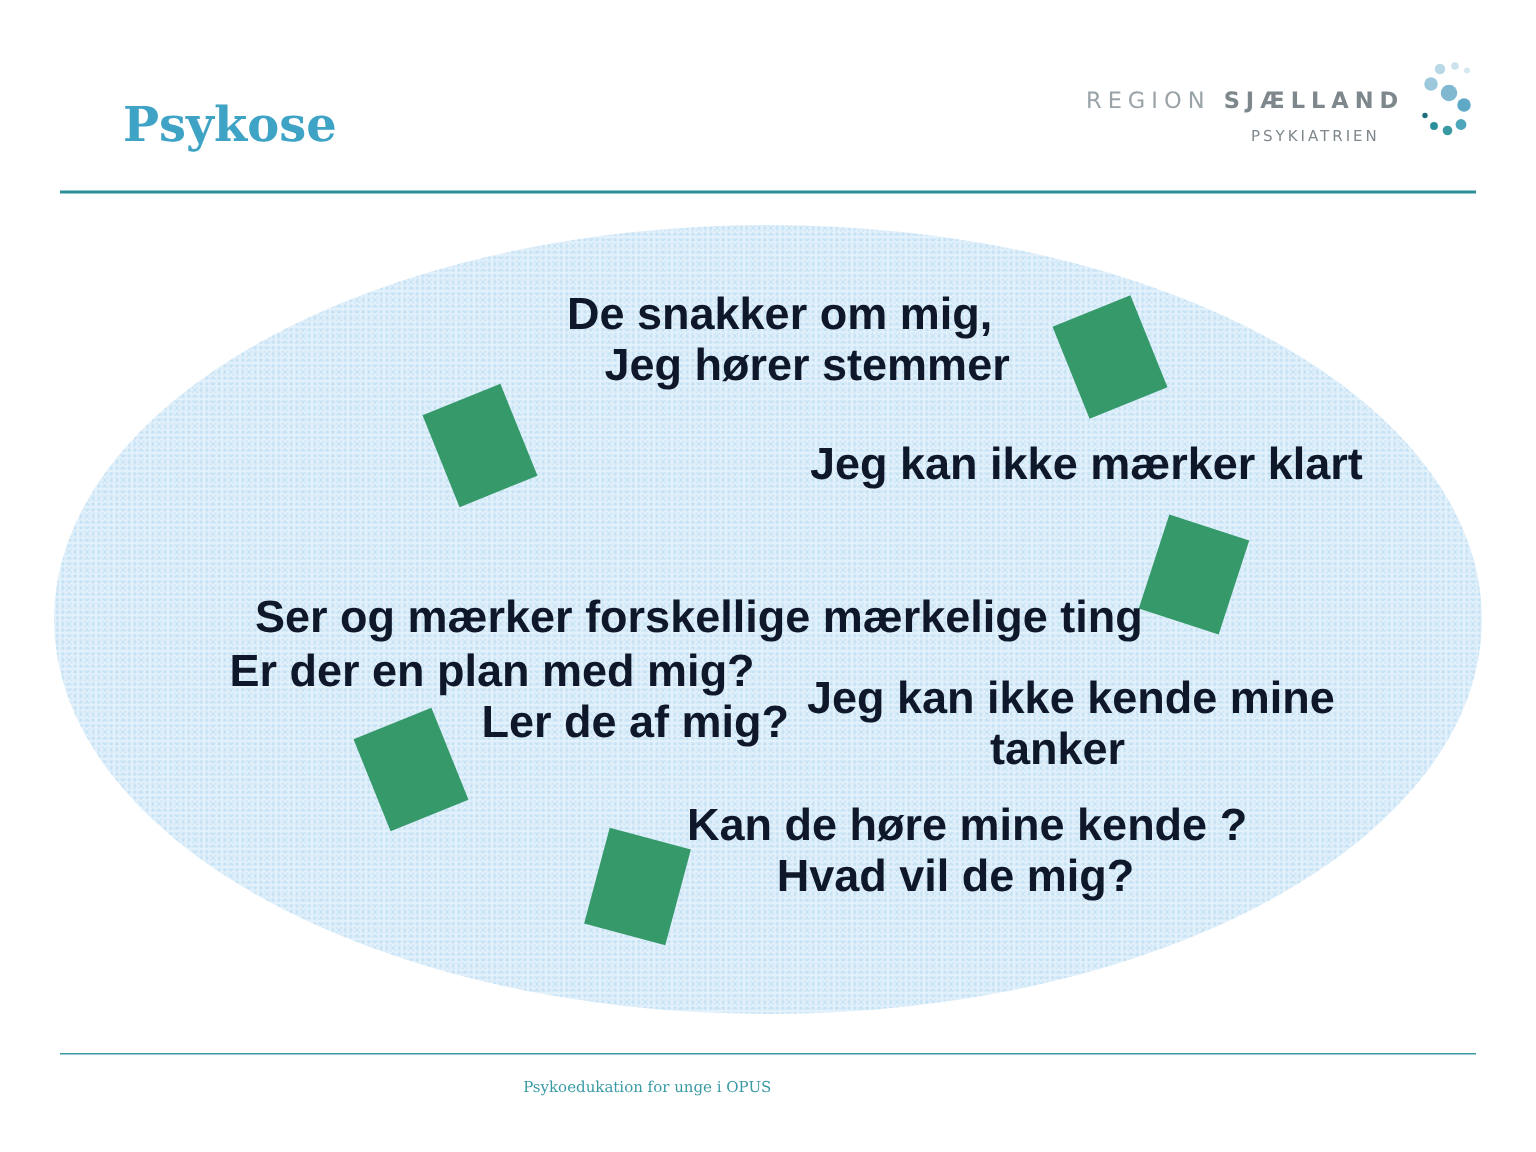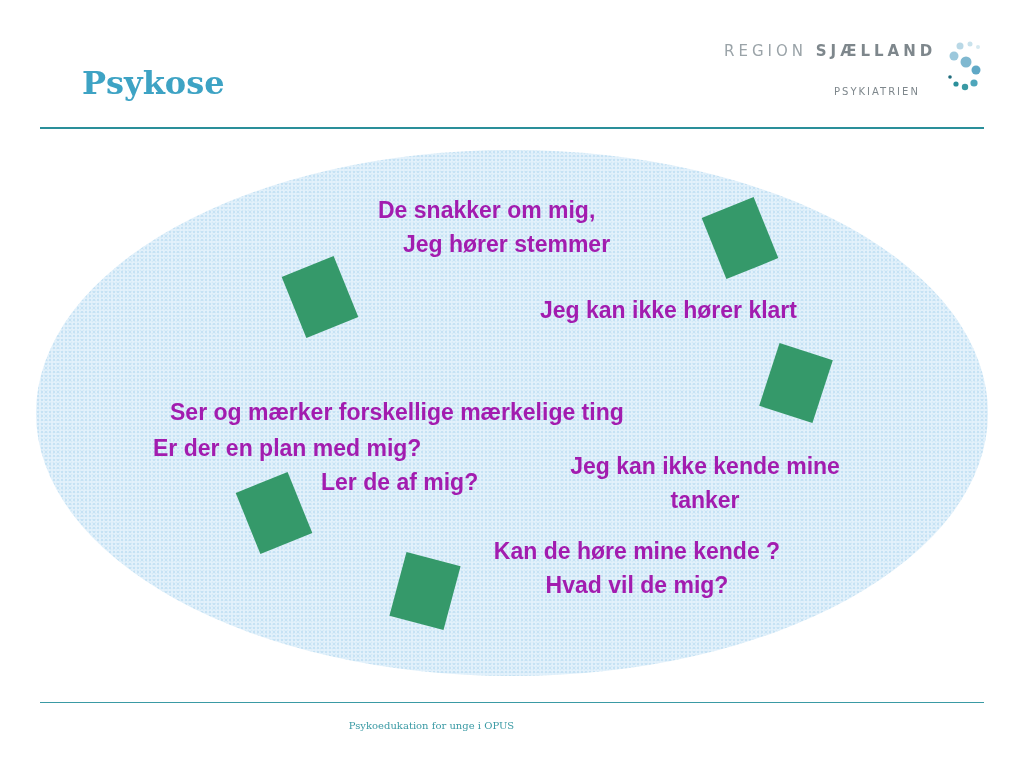--- a/index.html
+++ b/index.html
@@ -15,21 +15,21 @@
     }
     .rule {
       position: absolute; left: 40px; width: 944px; height: 2px;
       background: #2a8f9a;
     }
     .rule.top { top: 127px; }
     .rule.bottom { top: 702px; height: 1px; background: #3a9aa4; }
 
     .logo { position: absolute; left: 718px; top: 40px; width: 270px; height: 90px; }
     .logo-region {
-      position: absolute; left: 6px; top: 2px;
+      position: absolute; left: 6px; top: 18px;
       font-family: "DejaVu Sans", sans-serif; font-size: 15px;
       letter-spacing: 4px; color: #8a949a; white-space: nowrap;
     }
     .logo-region .thin { font-weight: normal; color: #9aa3a8; }
     .logo-region .bold { font-weight: bold; color: #7e878c; }
     .logo-sub {
       position: absolute; left: 116px; top: 46px;
       font-family: "DejaVu Sans", sans-serif; font-size: 10px;
       letter-spacing: 2px; color: #7e878c;
     }
@@ -45,21 +45,21 @@
       border-radius: 50%;
       background-color: #e3f1fb;
       background-image:
         radial-gradient(circle, #c6e2f4 0.9px, transparent 1.2px),
         radial-gradient(circle, #d3e9f7 0.8px, transparent 1.1px);
       background-size: 4px 4px, 3px 3px;
       background-position: 0 0, 1px 2px;
     }
     .phrase {
       position: absolute; font-family: "Liberation Sans", sans-serif;
-      font-weight: bold; font-size: 23px; color: #a21caf;
+      font-weight: bold; font-size: 30px; color: #0f172a;
       white-space: nowrap; line-height: 34px;
     }
     .center { text-align: center; }
     .sq {
       position: absolute; width: 56px; height: 66px; background: #35996a;
     }
     .footer {
       position: absolute; left: 0; width: 863px; top: 720px; text-align: center;
       font-family: "DejaVu Serif", serif; font-size: 10px; color: #3a9aa4;
     }
@@ -98,21 +98,21 @@
 <div class="sq" style="left:768px; top:350px; transform:rotate(18deg);"></div>
 <div class="sq" style="left:246px; top:480px; transform:rotate(-22deg);"></div>
 <div class="sq" style="left:397px; top:558px; transform:rotate(15deg);"></div>
 
 <div class="phrase" style="left:378px; top:193px;">
   <div>De snakker om mig,</div>
   <div style="padding-left:25px;">Jeg hører stemmer</div>
 </div>
 
 <div class="phrase" style="left:540px; top:293px;">
-  <div>Jeg kan ikke hører klart</div>
+  <div>Jeg kan ikke mærker klart</div>
 </div>
 
 <div class="phrase" style="left:170px; top:363px;margin-top:32px;">
   <div>Ser og mærker forskellige mærkelige ting</div>
 </div>
 
 <div class="phrase" style="left:153px; top:431px;">
   <div>Er der en plan med mig?</div>
   <div style="padding-left:168px;">Ler de af mig?</div>
 </div>

